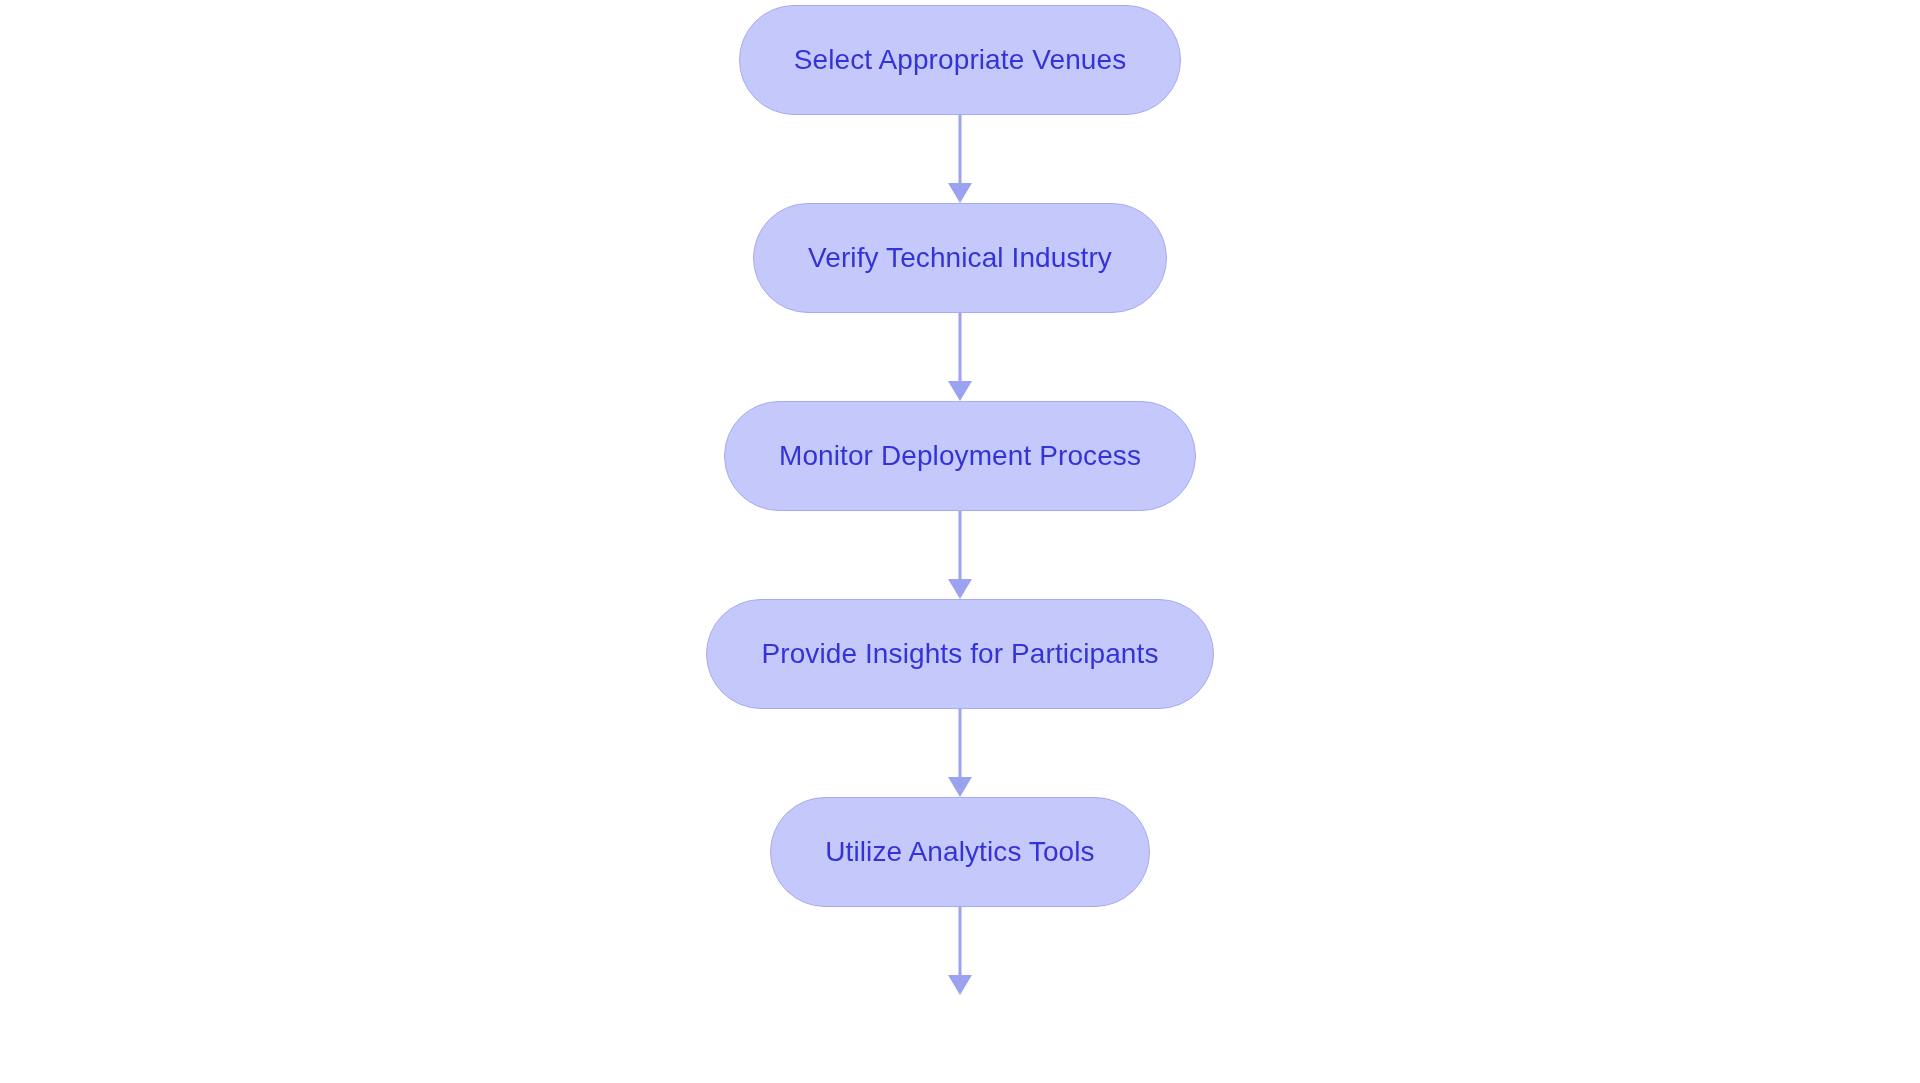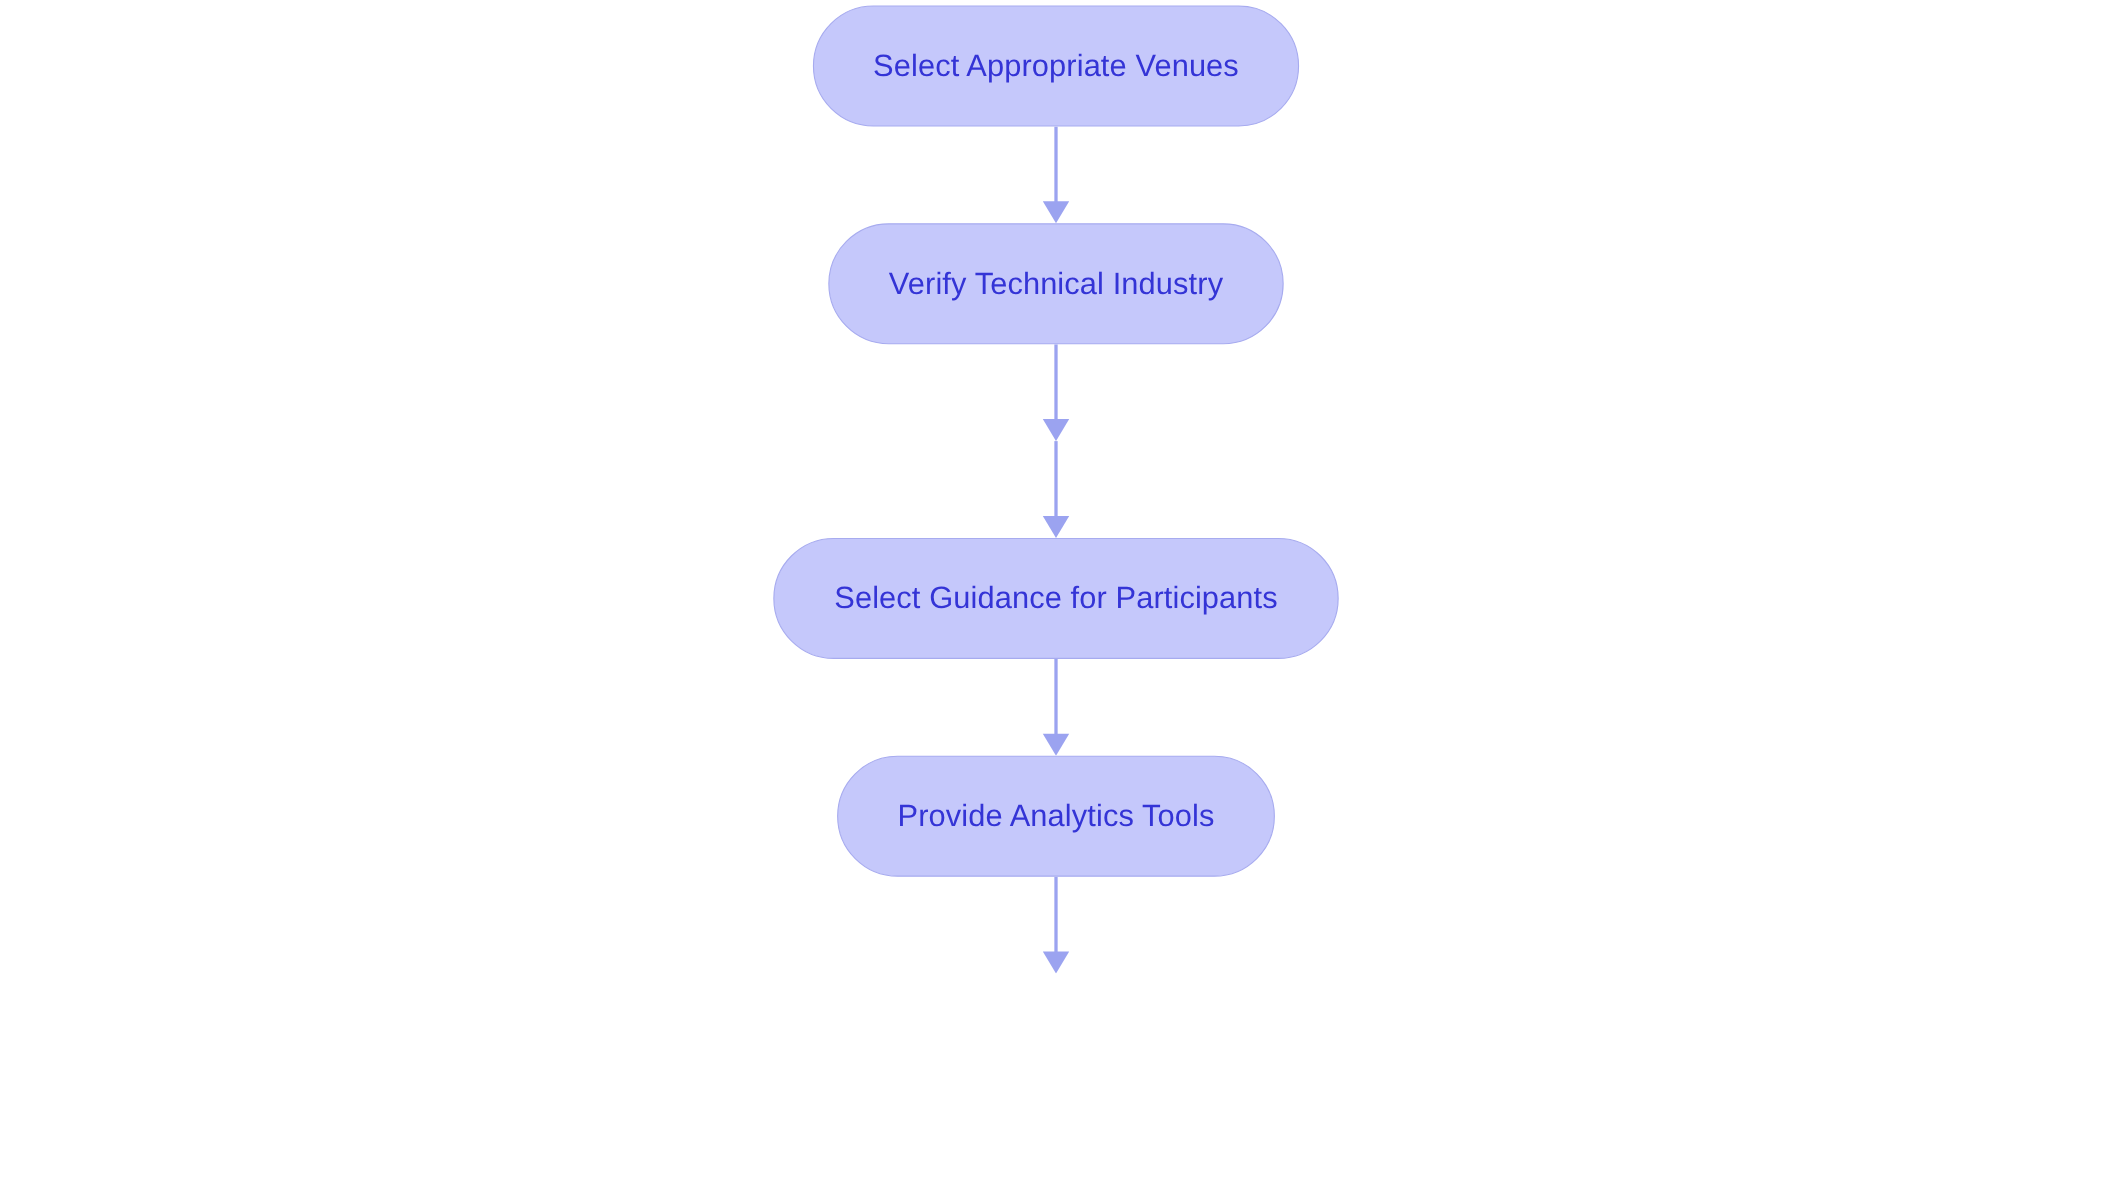--- a/index.html
+++ b/index.html
@@ -98,37 +98,40 @@
 
     <div class="node">
       <span class="node-label">Verify Technical Industry</span>
     </div>
 
     <svg class="connector" viewBox="0 0 40 88">
       <line class="connector-line" x1="20" y1="0" x2="20" y2="70"></line>
       <polygon class="connector-head" points="8,68 32,68 20,88"></polygon>
     </svg>
 
-
-    <svg class="connector" viewBox="0 0 40 88">
-      <line class="connector-line" x1="20" y1="0" x2="20" y2="70"></line>
-      <polygon class="connector-head" points="8,68 32,68 20,88"></polygon>
-    </svg>
-
     <div class="node">
-      <span class="node-label">Select Guidance for Participants</span>
+      <span class="node-label">Monitor Deployment Process</span>
     </div>
 
     <svg class="connector" viewBox="0 0 40 88">
       <line class="connector-line" x1="20" y1="0" x2="20" y2="70"></line>
       <polygon class="connector-head" points="8,68 32,68 20,88"></polygon>
     </svg>
 
     <div class="node">
-      <span class="node-label">Provide Analytics Tools</span>
+      <span class="node-label">Provide Insights for Participants</span>
+    </div>
+
+    <svg class="connector" viewBox="0 0 40 88">
+      <line class="connector-line" x1="20" y1="0" x2="20" y2="70"></line>
+      <polygon class="connector-head" points="8,68 32,68 20,88"></polygon>
+    </svg>
+
+    <div class="node">
+      <span class="node-label">Utilize Analytics Tools</span>
     </div>
 
     <svg class="connector" viewBox="0 0 40 88">
       <line class="connector-line" x1="20" y1="0" x2="20" y2="70"></line>
       <polygon class="connector-head" points="8,68 32,68 20,88"></polygon>
     </svg>
 
 
   </div>
 </div>

